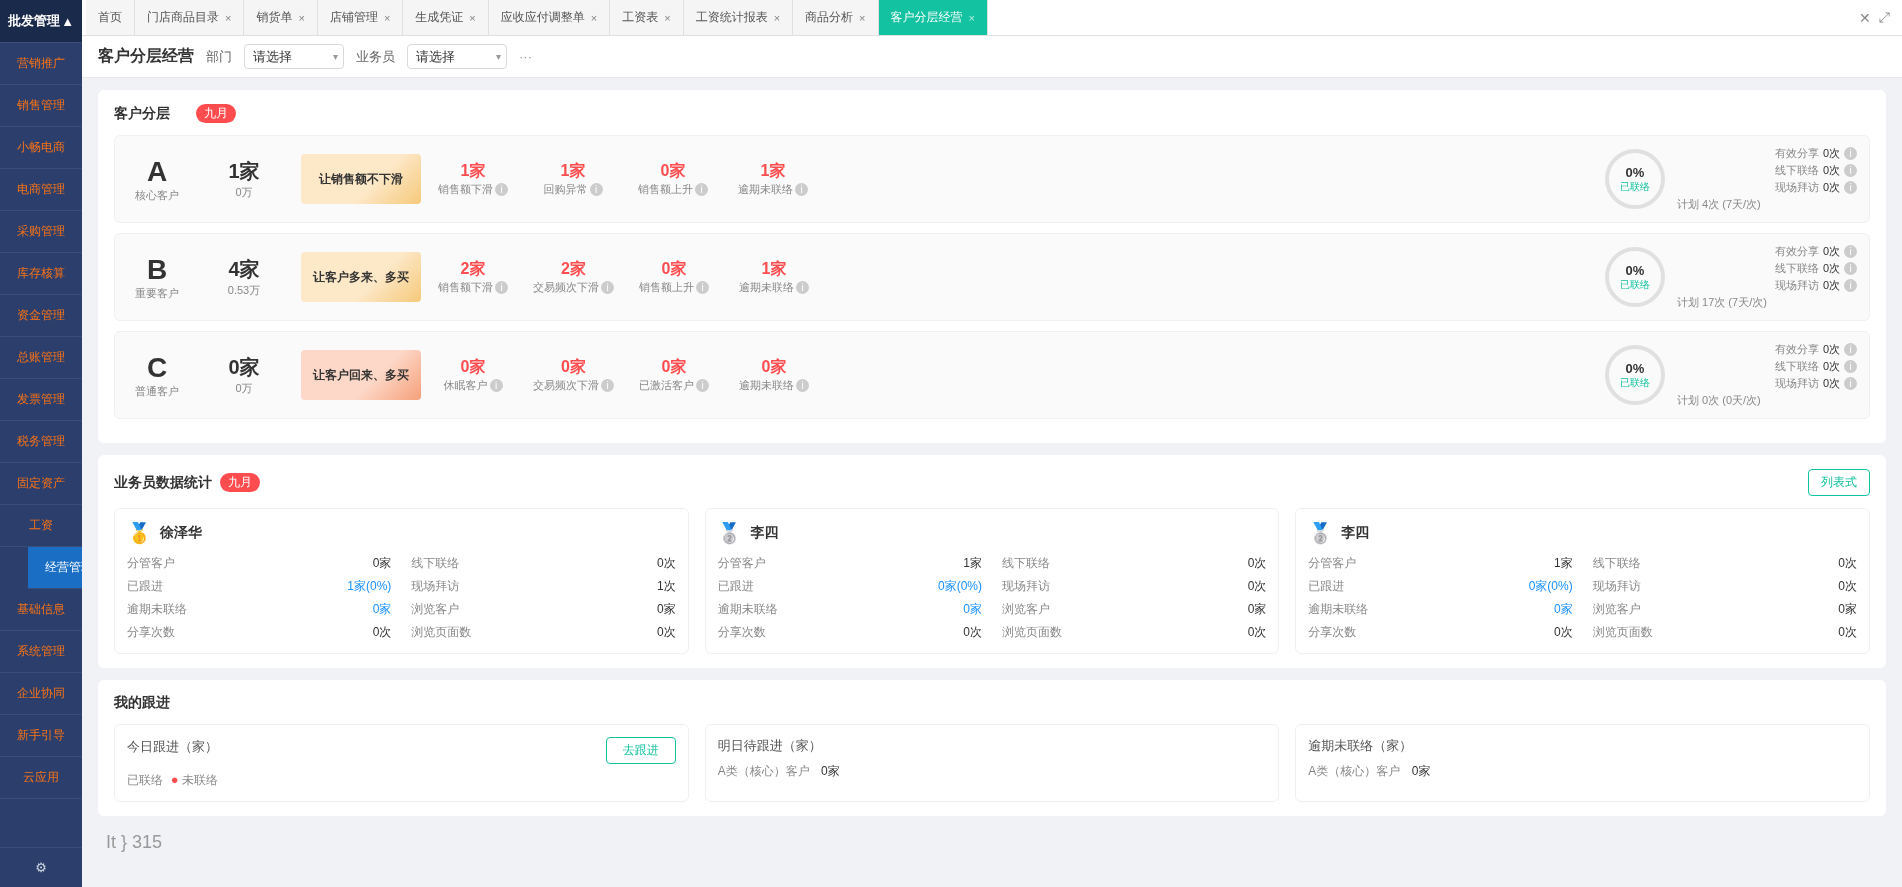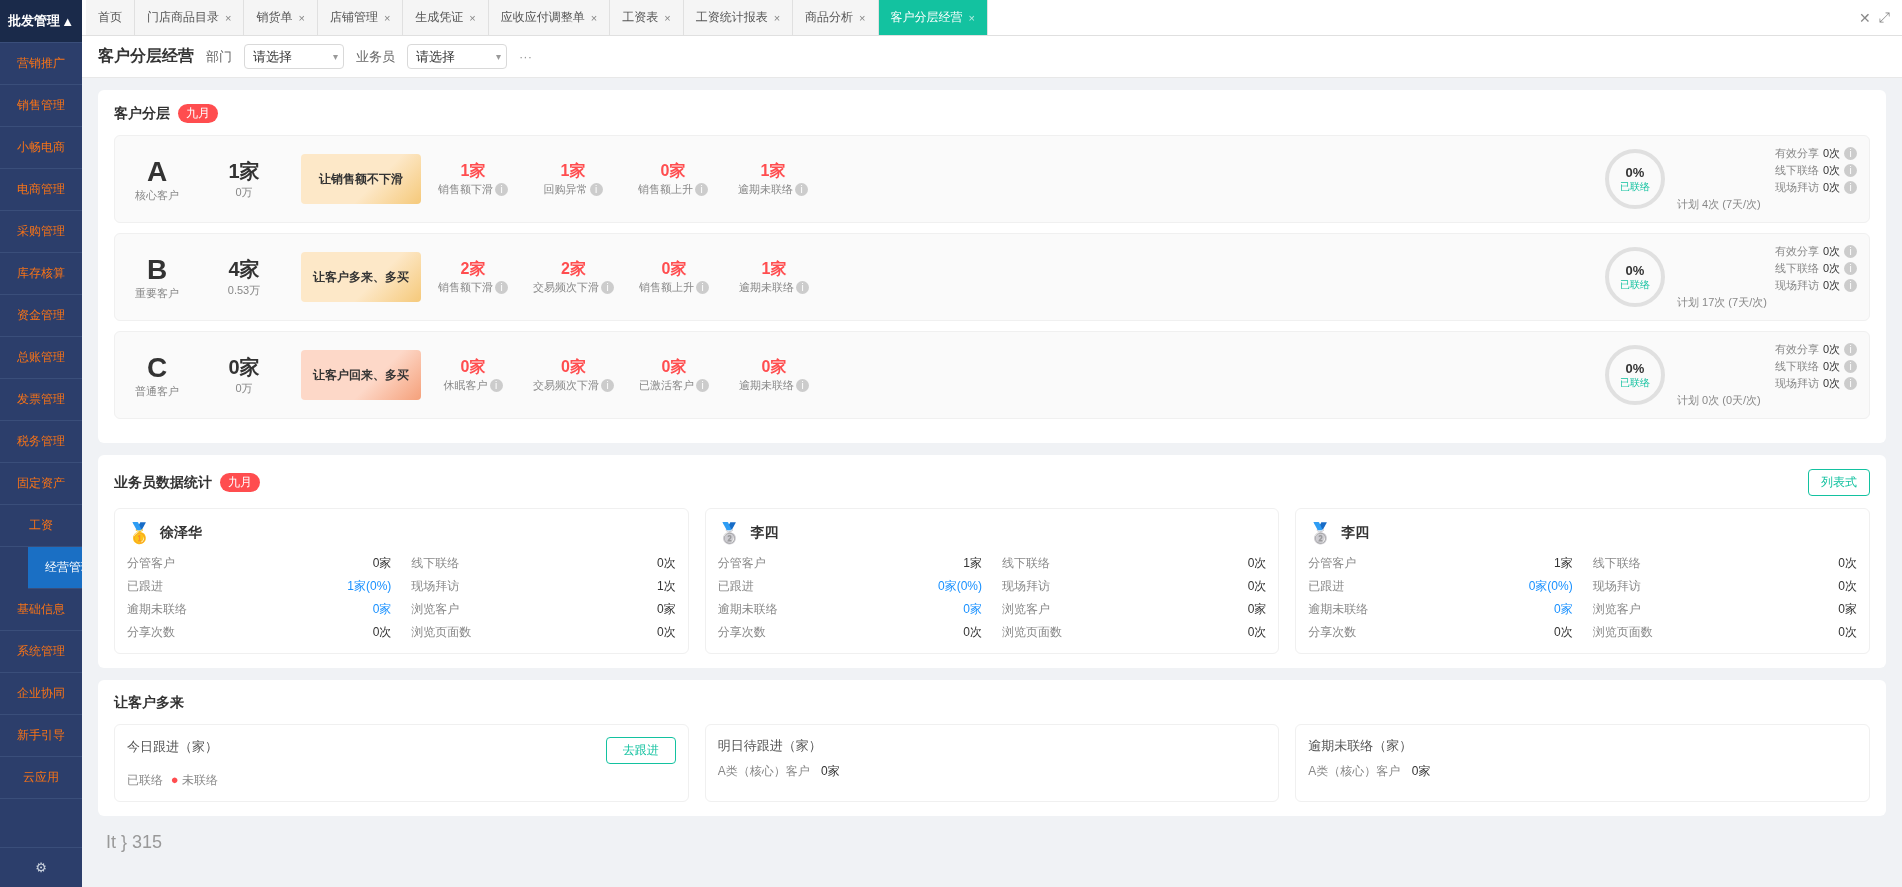--- a/index.html
+++ b/index.html
@@ -165,21 +165,21 @@
     
     .section {
       background: #fff;
       border-radius: 6px;
       padding: 14px 16px;
       margin-bottom: 12px;
     }
     .section-header {
       display: flex;
       align-items: center;
-      gap: 8px;
+      gap: 26px;
       margin-bottom: 12px;
     }
     .section-title {
       font-size: 14px;
       font-weight: bold;
       color: #333;
     }
     .month-badge {
       background: #ff4d4f;
       color: #fff;
@@ -816,21 +816,21 @@
         <span class="sp-stat-label">浏览页面数</span>
         <span class="sp-stat-val">0次</span>
       </div>
     </div>
   </div>
         </div>
     </div>
 
     <div class="section followup-section">
       <div class="followup-header">
-        <span class="followup-title">让客户多来</span>
+        <span class="followup-title">我的跟进</span>
       </div>
       <div class="followup-grid">
         <div class="followup-card">
           <div style="display:flex;align-items:center;justify-content:space-between;margin-bottom:8px;">
             <span class="followup-card-title">今日跟进（家）</span>
             <button class="followup-btn">去跟进</button>
           </div>
           <div style="display:flex;gap:20px;margin-top:8px;">
             <div>
               <span style="color:#888;font-size:12px;">已联络</span>

